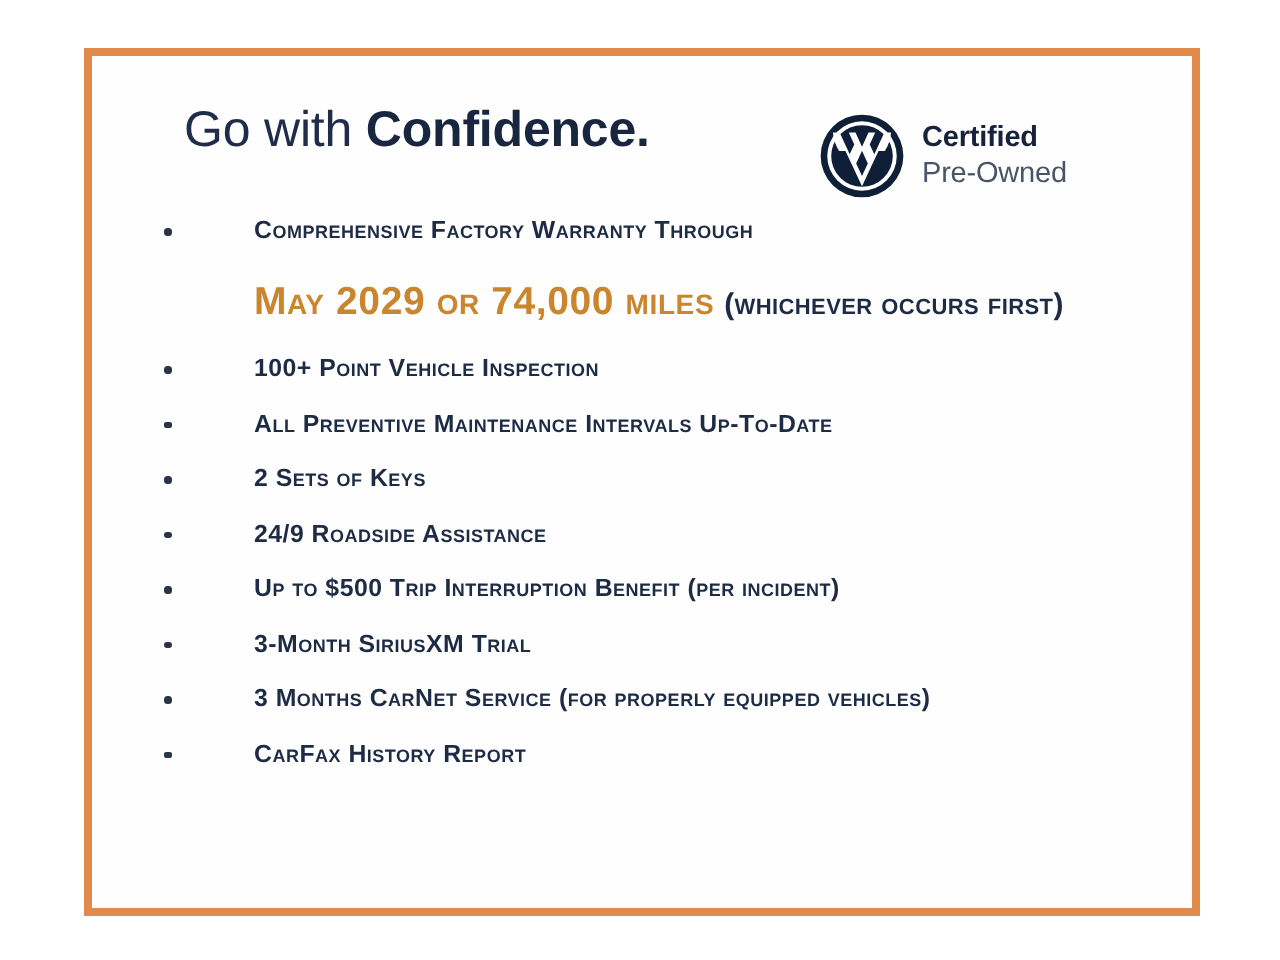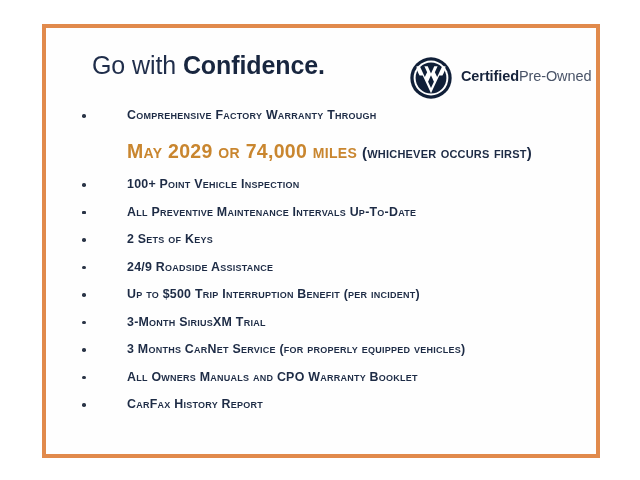--- a/index.html
+++ b/index.html
@@ -68,21 +68,21 @@
     gap: 8px;
   }
   .vw-mark {
     width: 44px;
     height: 44px;
     flex: 0 0 44px;
     display: block;
   }
   .cpo-text {
     display: flex;
-    flex-direction: row;
+    flex-direction: column;
     justify-content: center;
     line-height: 1;
   }
   .cpo-certified {
     font-size: 14.5px;
     font-weight: 700;
     color: #16233b;
     letter-spacing: -0.1px;
     margin-bottom: 4px;
   }
@@ -234,21 +234,20 @@
         <span class="txt">3-Month SiriusXM Trial</span>
       </li>
 
       <li class="item">
         <span class="dot"></span>
         <span class="txt">3 Months CarNet Service (for properly equipped vehicles)</span>
       </li>
 
       <li class="item">
         <span class="dot"></span>
-        <span class="txt">All Owners Manuals and CPO Warranty Booklet</span>
       </li>
 
       <li class="item">
         <span class="dot"></span>
         <span class="txt">CarFax History Report</span>
       </li>
 
     </ul>
 
   </div>

